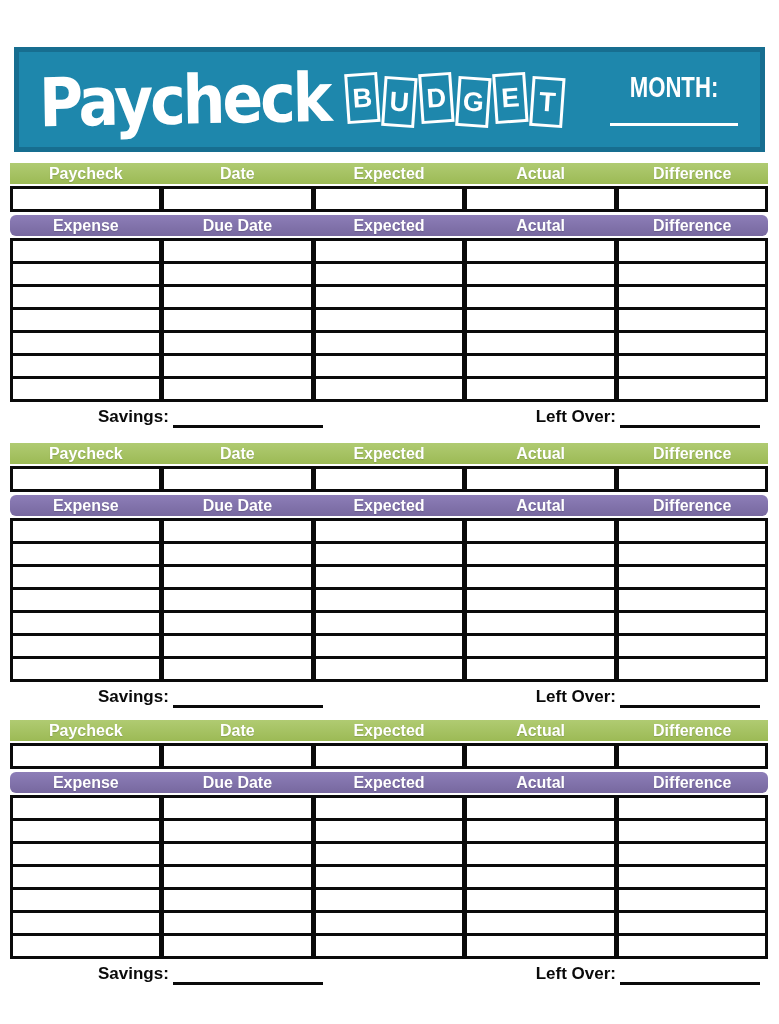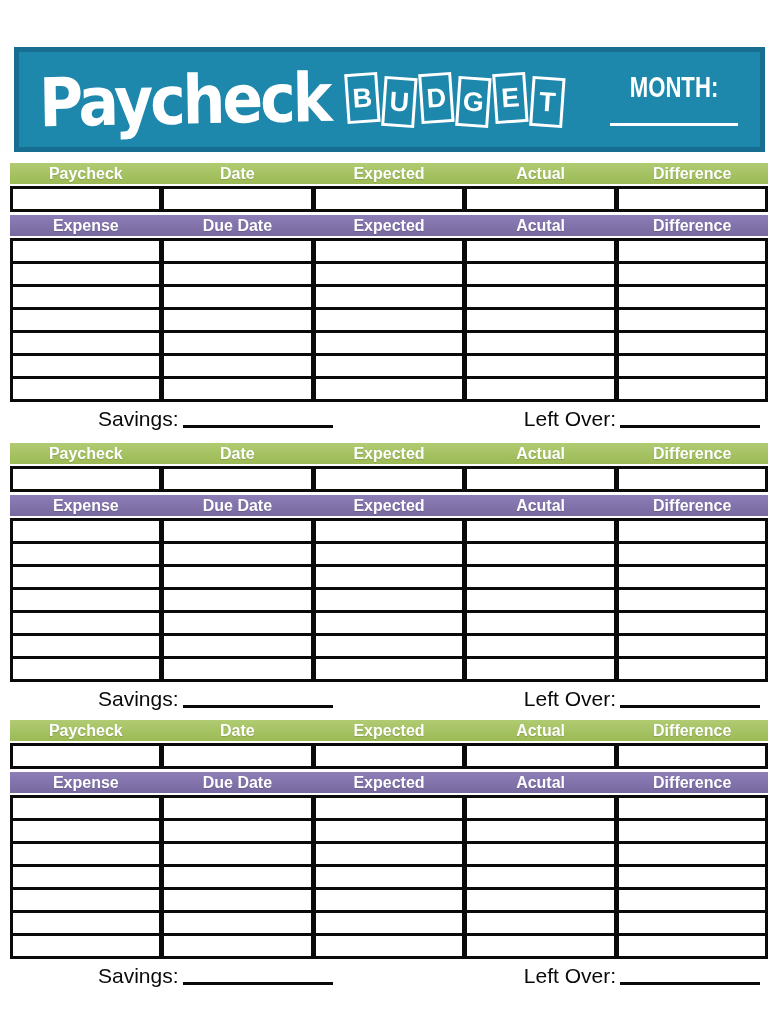--- a/index.html
+++ b/index.html
@@ -43,36 +43,36 @@
   .section { position:absolute; left:10px; width:758px; }
   .section.s1 { top:163px; }
   .section.s2 { top:443px; }
   .section.s3 { top:720px; }
 
   .bar {
     display:grid; grid-template-columns:repeat(5,1fr); height:21px;
     align-items:center; margin-bottom:2px;
   }
   .bar.green  { background:linear-gradient(#b0cb72,#9cba55); }
-  .bar.purple { background:linear-gradient(#8d7eb8,#77689f); margin-top:3px; }
+  .bar.purple { background:linear-gradient(#8d7eb8,#77689f); margin-top:3px;border-radius:6px; }
   .bar .hdr {
     text-align:center; color:#ffffff; font-weight:bold; font-size:16px;
     line-height:1; text-shadow:0 1px 1px rgba(0,0,0,0.15);
   }
 
   .tbl {
     display:grid; grid-template-columns:repeat(5,1fr);
     grid-auto-rows:20px; gap:3px 5px;
     background:#0a0a0a; border:3px solid #0a0a0a;
   }
   .tbl .cell { background:#ffffff; }
 
   .footer {
     display:flex; align-items:flex-start; margin-top:5px; height:26px;
-    font-size:21px; font-weight:normal; color:#0a0a0a;
+    font-size:17px; font-weight:bold; color:#0a0a0a;
   }
   .savings-group { margin-left:88px; display:flex; }
   .leftover-group { margin-left:auto; margin-right:8px; display:flex; }
   .blank-line {
     display:inline-block; height:12px; border-bottom:3px solid #0a0a0a;
     margin-left:4px; transform:translateY(6px);
   }
   .blank-line.savings  { width:150px; }
   .blank-line.leftover { width:140px; }
 </style>

